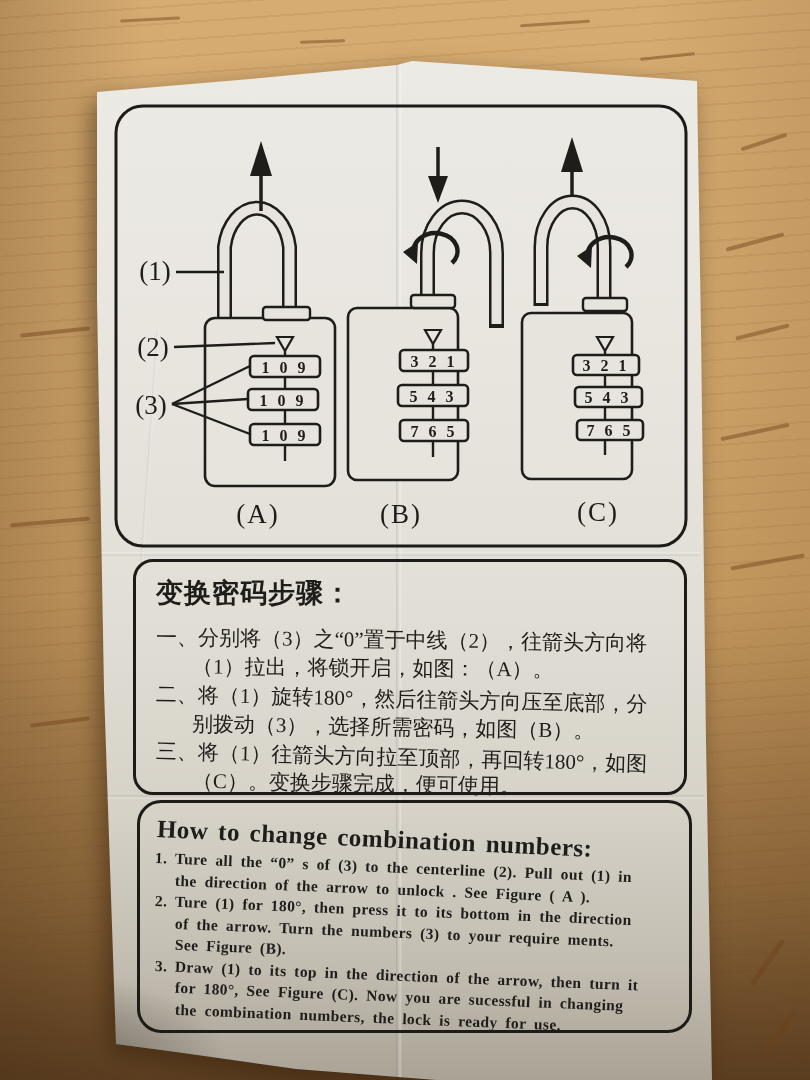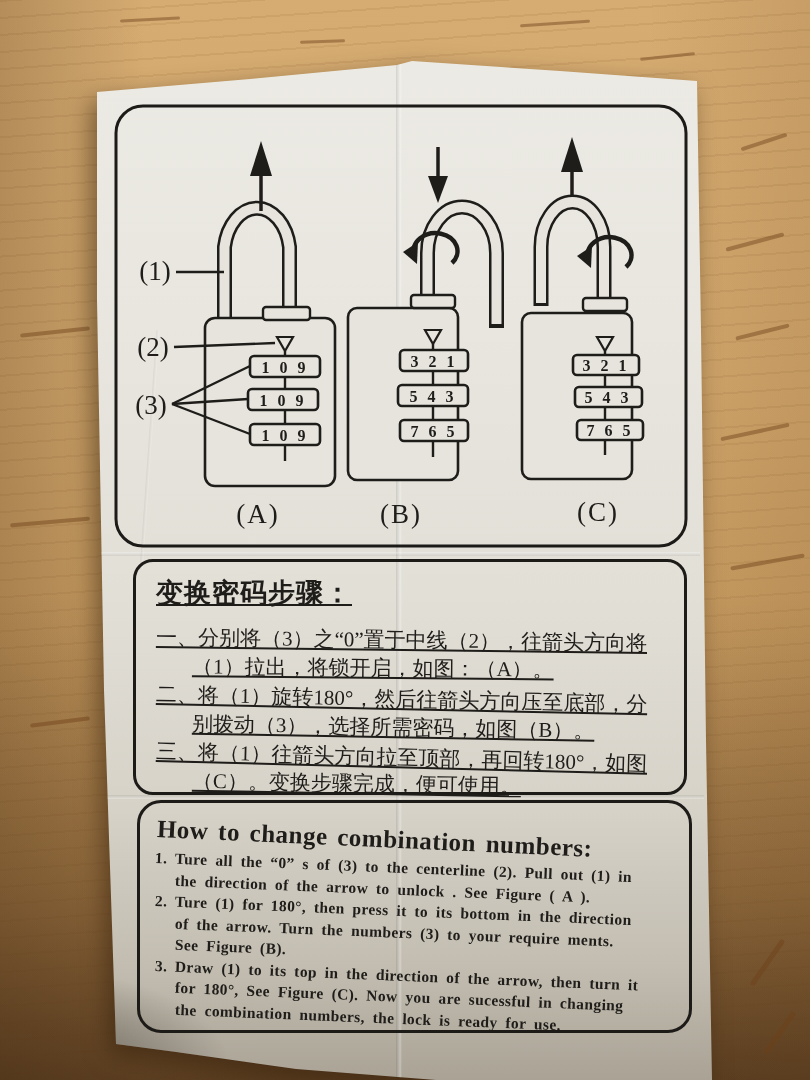--- a/index.html
+++ b/index.html
@@ -27,21 +27,21 @@
   .crease-v{left:396px;top:62px;width:6px;height:1018px;
     background:linear-gradient(90deg,rgba(0,0,0,.10),rgba(255,255,255,.30) 70%,rgba(0,0,0,0));}
   .crease-h1{left:100px;top:552px;width:600px;height:4px;
     background:linear-gradient(180deg,rgba(255,255,255,.35),rgba(0,0,0,.07));}
   .crease-h2{left:104px;top:795px;width:600px;height:4px;
     background:linear-gradient(180deg,rgba(0,0,0,.08),rgba(255,255,255,.30));}
   .crease-d{left:148px;top:330px;width:3px;height:240px;transform:rotate(4deg);
     background:linear-gradient(90deg,rgba(0,0,0,.06),rgba(255,255,255,.22));}
   
   .panel{position:absolute;box-sizing:border-box;border:3px solid #1d1b18;border-radius:20px;color:#1f1d1a;}
-  .cn-box{left:133px;top:559px;width:554px;height:236px;padding:13px 16px 0 20px;text-decoration:underline;}
+  .cn-box{left:133px;top:559px;width:554px;height:236px;padding:13px 16px 0 20px;}
   .en-box{left:137px;top:800px;width:555px;height:233px;padding:6px 12px 0 15px;border-radius:24px;}
   
   .cn-title{font-family:"DejaVu Sans","Liberation Sans",sans-serif;font-weight:bold;font-size:27px;
     letter-spacing:1px;margin:0 0 12px 0;}
   .cn-line{font-size:21px;line-height:28.5px;white-space:nowrap;transform-origin:left center;}
   .cn-cont{padding-left:36px;}
   .cn-line:nth-of-type(1){transform:rotate(.7deg);}
   .cn-line:nth-of-type(2){transform:rotate(.5deg);}
   .cn-line:nth-of-type(3){transform:rotate(1.2deg);}
   .cn-line:nth-of-type(4){transform:rotate(1.0deg);}

